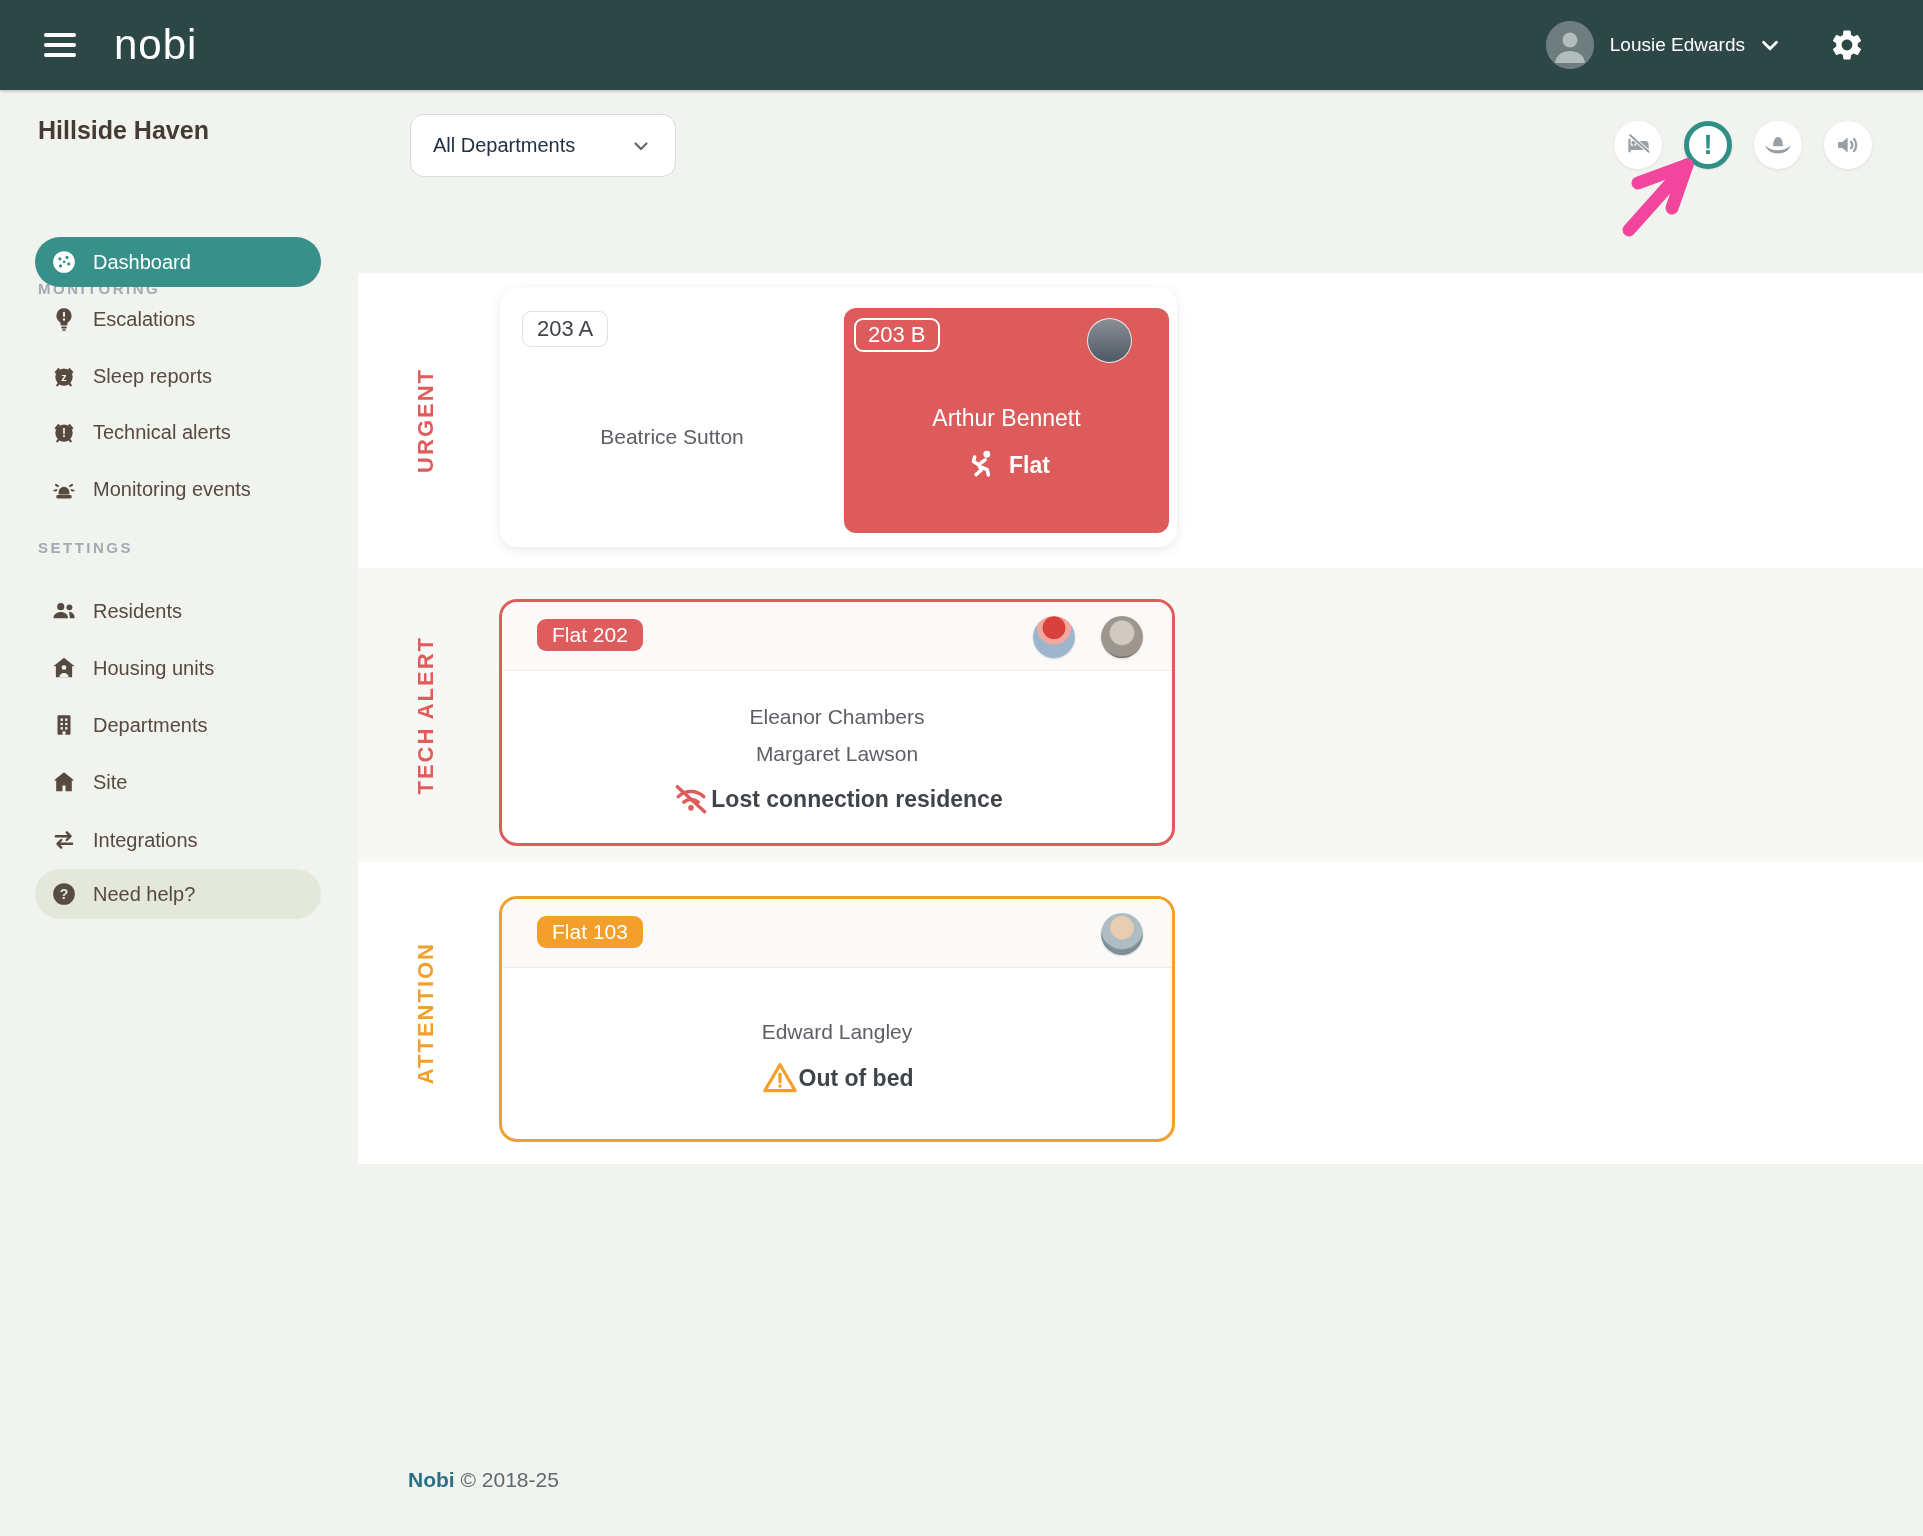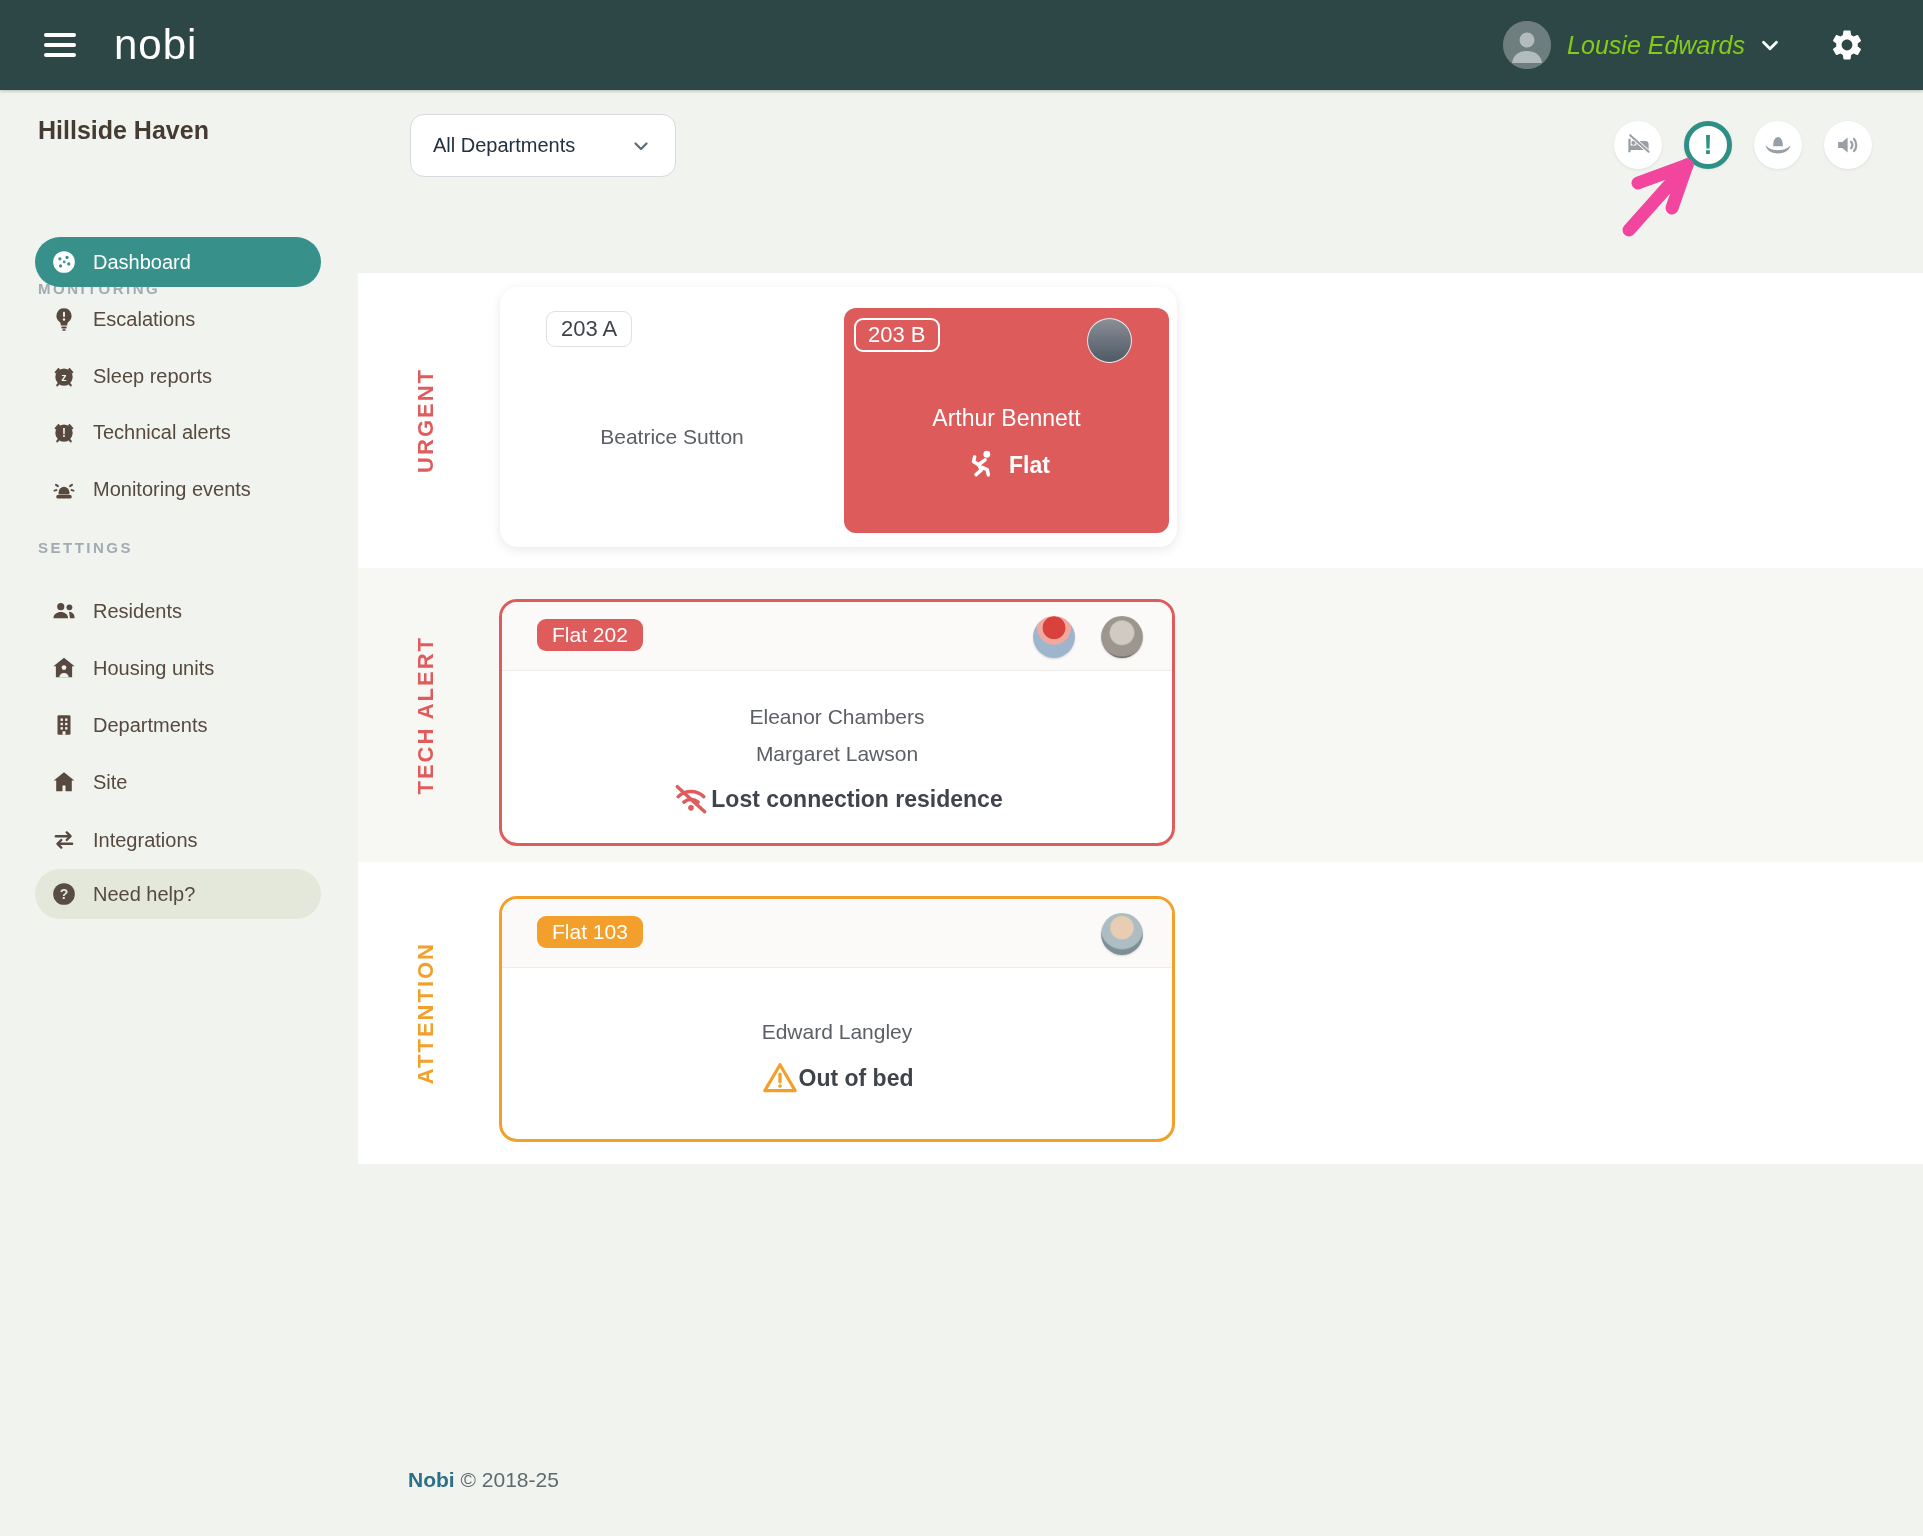--- a/index.html
+++ b/index.html
@@ -7,21 +7,21 @@
   .app { position: relative; width:1923px; height:1536px; background:#f1f3ee; overflow:hidden; }
 
   
   .header { position:absolute; top:0; left:0; width:1923px; height:90px; background:#2c4746;
             display:flex; align-items:center; box-shadow:0 1px 3px rgba(0,0,0,.25); z-index:5;}
   .hamburger { margin-left:44px; width:32px; display:flex; flex-direction:column; gap:6px; cursor:pointer;}
   .hamburger i { display:block; height:4px; border-radius:2px; background:#fff; }
   .logo { margin-left:38px; color:#fff; font-size:42px; font-weight:500; letter-spacing:1px; }
   .header-right { position:absolute; right:58px; display:flex; align-items:center; }
   .header-avatar { width:48px; height:48px; border-radius:50%; overflow:hidden; background:#6e7d7d; }
-  .user-name { color:#84cc16; font-size:25px; margin-left:16px;font-style:italic; }
+  .user-name { color:#ffffff; font-size:19px; margin-left:16px; }
   .chev { margin-left:12px; }
   .gear { margin-left:46px; width:36px; height:36px; }
 
   
   .sidebar { position:absolute; top:90px; left:0; width:358px; bottom:0; }
   .site-name { position:absolute; left:38px; top:26px; font-size:25px; font-weight:bold; color:#463b33; }
   .section-label { position:absolute; left:38px; font-size:15px; font-weight:bold; letter-spacing:2.5px; color:#a2aab4; }
   .nav-item { position:absolute; left:35px; width:286px; height:50px; border-radius:25px;
               display:flex; align-items:center; padding-left:16px; cursor:pointer; }
   .nav-item .nicon { width:26px; height:26px; flex:0 0 26px; }
@@ -50,21 +50,21 @@
   .row-attention { height:302px; background:#ffffff; }
   .vlabel { position:absolute; left:46px; top:0; bottom:0; width:44px; display:flex; align-items:center; justify-content:center; }
   .vlabel span { writing-mode:vertical-rl; transform:rotate(180deg); font-size:22px; font-weight:bold; letter-spacing:2px; }
   .vlabel.red span { color:#e05c5c; }
   .vlabel.orange span { color:#f2a02b; }
 
   .card { position:absolute; border-radius:18px; background:#fff; }
   .card-urgent { left:142px; top:14px; width:677px; height:260px; box-shadow:0 3px 12px rgba(0,0,0,.09); cursor:pointer;}
   .room-badge { display:inline-block; border:1.5px solid #e0e0e0; border-radius:9px; padding:4px 14px;
                 font-size:22px; color:#3f444b; background:#fff; }
-  .room-a-badge { position:absolute; left:22px; top:24px;margin-left:24px; }
+  .room-a-badge { position:absolute; left:22px; top:24px; }
   .room-a-name { position:absolute; left:0; top:138px; width:344px; text-align:center; font-size:21px; color:#5c6066; }
   .room-b { position:absolute; left:344px; top:21px; width:325px; height:225px; border-radius:12px; background:#dd5b5b; cursor:pointer;}
   .room-b-badge { position:absolute; left:10px; top:10px; border:2px solid #fff; border-radius:9px;
                   padding:2px 12px; font-size:22px; color:#fff; }
   .room-b-avatar { position:absolute; right:37px; top:10px; width:45px; height:45px; border-radius:50%;
                    border:1.5px solid rgba(255,255,255,.85);
                    background:linear-gradient(180deg,#8a8f96 0%,#6f7680 45%,#4e5a66 100%); }
   .room-b-name { position:absolute; left:0; top:97px; width:100%; text-align:center; font-size:23px; color:#fff; }
   .room-b-alert { position:absolute; left:0; top:140px; width:100%; display:flex; align-items:center;
                   justify-content:center; gap:12px; color:#fff; font-size:23px; font-weight:bold; }

